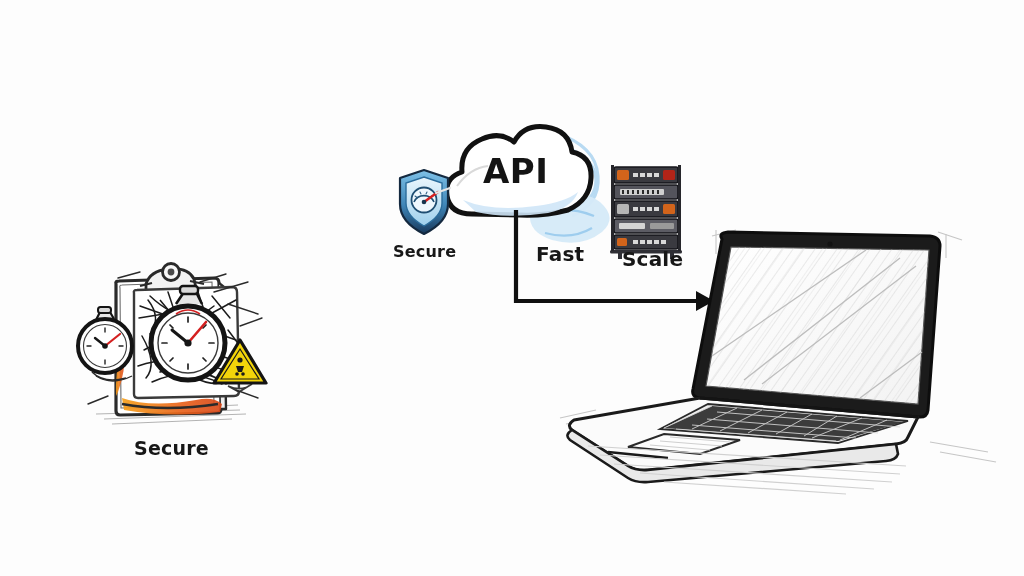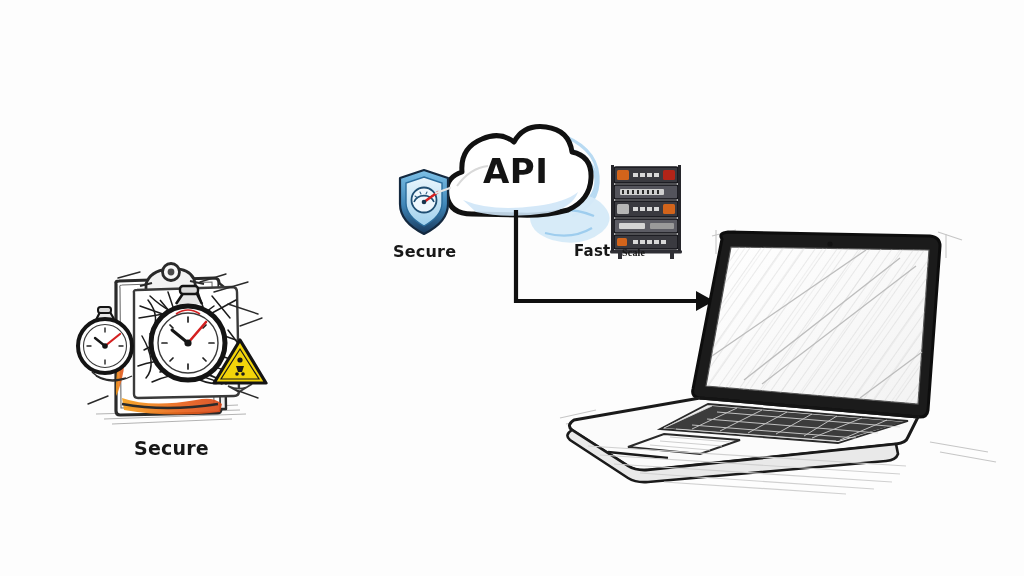--- a/index.html
+++ b/index.html
@@ -14,22 +14,22 @@
   .label{
     position:absolute;
     font-family:"DejaVu Sans", sans-serif;
     font-weight:600;
     color:#171717;
     white-space:nowrap;
     letter-spacing:0.2px;
   }
   #label-manual{left:134px;top:437px;font-size:19px;}
   #label-secure{left:393px;top:242px;font-size:16px;}
-  #label-fast{left:574px;top:242px;font-size:15px;text-align:right;}
-  #label-scale{left:622px;top:247px;font-size:10px;font-family:Liberation Serif, serif;}
+  #label-fast{left:536px;top:242px;font-size:20px;text-align:right;}
+  #label-scale{left:622px;top:247px;font-size:20px;}
   #api-text{
     position:absolute;left:483px;top:151px;
     font-size:34px;font-weight:700;color:#141414;
     font-family:"DejaVu Sans", sans-serif;
     letter-spacing:0.5px;
   }
   svg{display:block;}
 </style>
 </head>
 <body>

